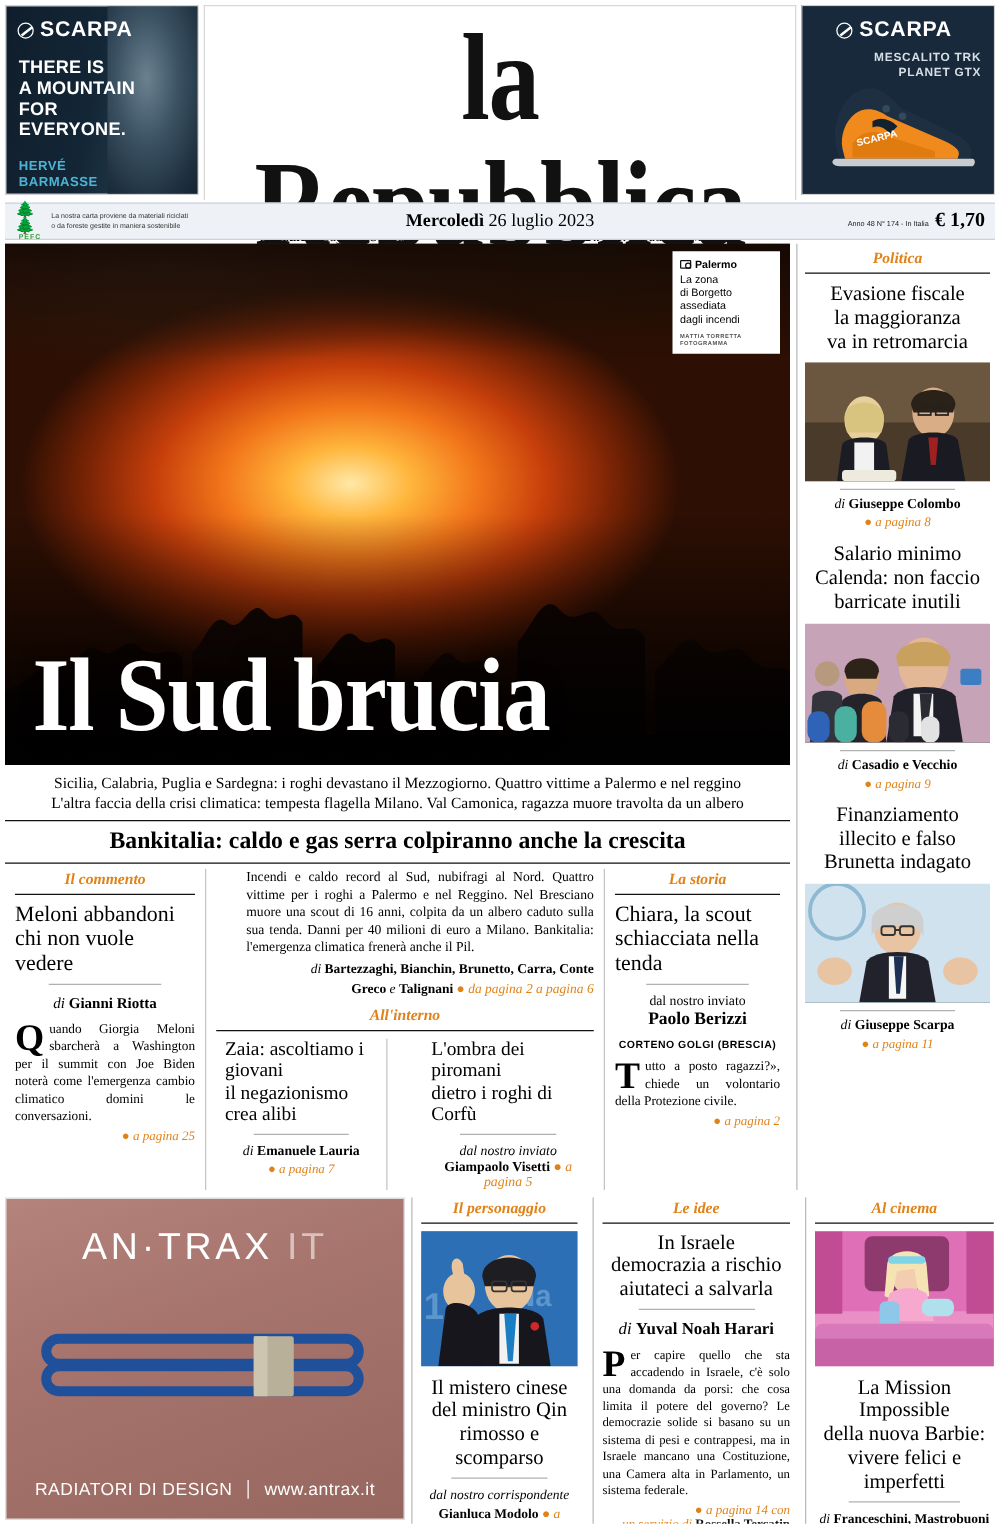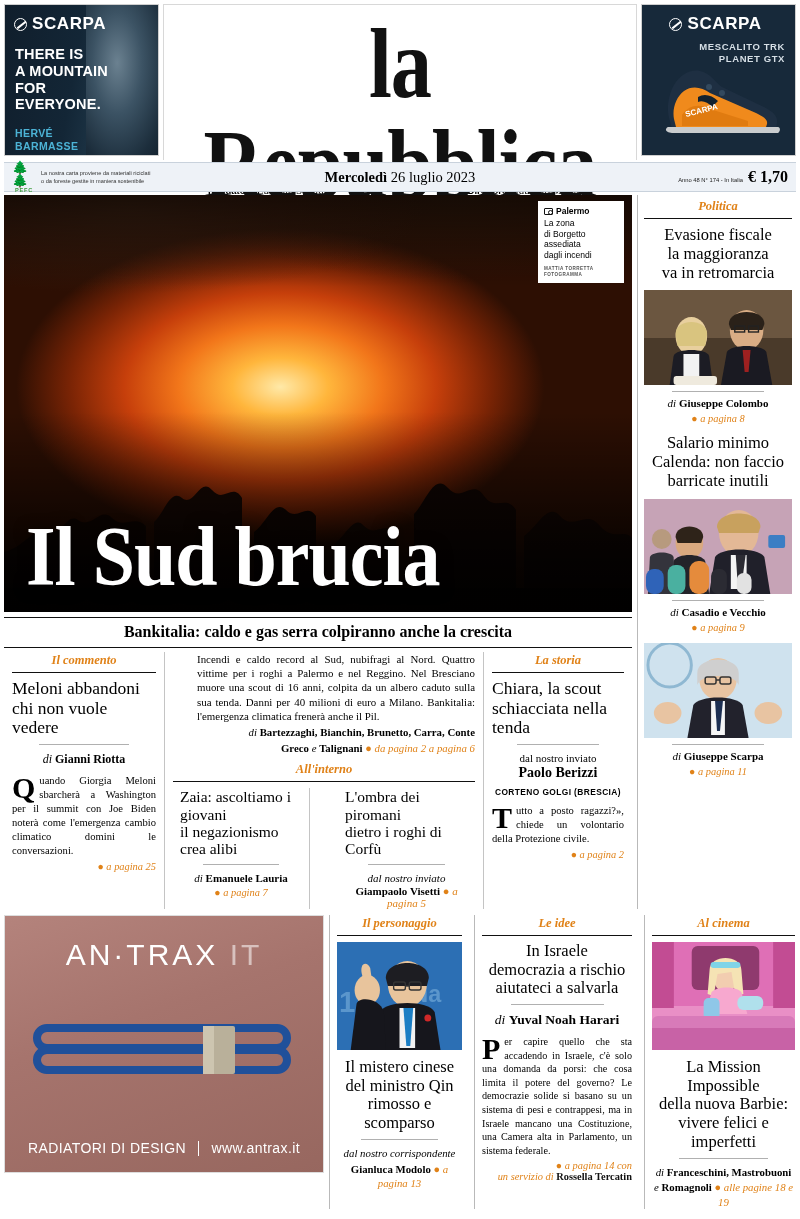--- a/index.html
+++ b/index.html
@@ -135,21 +135,21 @@
   }
   .pc-cam::after{content:"";position:absolute;left:2.7px;top:1.4px;width:3.2px;height:3.2px;border:1px solid #111;border-radius:50%;}
   .pc-body { font-family:"Liberation Sans", sans-serif; font-size:8.6px; line-height:1.24; margin-top:2px; }
   .pc-credit { font-family:"Liberation Sans", sans-serif; font-size:4.6px; font-weight:bold; letter-spacing:.45px; color:#555; margin-top:5px; line-height:1.4;}
 
   
   .summary { padding:6px 2px 0 2px; text-align:center; }
   .summary-line { font-size:12.4px; line-height:1.32; }
   .kicker-rule { border-top:1px solid #111; margin:5px 0 0 0; }
   .bankitalia {
-    font-weight:bold; font-size:16px; text-align:center; padding:5px 0 6px 0;
+    font-weight:bold; font-size:19px; text-align:center; padding:5px 0 6px 0;
     border-bottom:1.6px solid #111;
   }
 
   
   .trio { display:flex; padding-top:4px; }
   .trio-col { padding: 0 8px; }
   .trio-l { width:160px; }
   .trio-c { width:320px; border-left:1px solid #c4c4c4; border-right:1px solid #c4c4c4; }
   .trio-r { width:148px; }
   .sec-label {
@@ -321,20 +321,24 @@
           </div>
           <div class="pc-body" style="white-space:pre-line">La zona
 di Borgetto
 assediata
 dagli incendi</div>
           <div class="pc-credit" style="white-space:pre-line">MATTIA TORRETTA
 FOTOGRAMMA</div>
         </div>
       </div>
 
+      <div class="summary">
+        <div class="summary-line">Sicilia, Calabria, Puglia e Sardegna: i roghi devastano il Mezzogiorno. Quattro vittime a Palermo e nel reggino</div>
+        <div class="summary-line">L'altra faccia della crisi climatica: tempesta flagella Milano. Val Camonica, ragazza muore travolta da un albero</div>
+      </div>
       <div class="kicker-rule"></div>
       <div class="bankitalia">Bankitalia: caldo e gas serra colpiranno anche la crescita</div>
 
       <div class="trio">
 
         <div class="trio-col trio-l">
           <div class="sec-label">Il commento</div>
           <div class="hl" style="white-space:pre-line">Meloni abbandoni
 chi non vuole vedere</div>
           <div class="thin-rule"></div>
@@ -479,20 +483,23 @@
           <i>di</i>
           <b>Casadio e Vecchio</b>
         </div>
         <div class="side-pageref">
           <span>●</span>
           <span>a pagina 9</span>
         </div>
       </div>
 
       <div style="margin-top:10px">
+        <div class="side-hl" style="white-space:pre-line">Finanziamento
+illecito e falso
+Brunetta indagato</div>
         <div class="side-photo sp3">
           <svg viewBox="0 0 150 95" preserveAspectRatio="none" style="width:100%;height:100%">
             <rect width="150" height="95" fill="#cfe2ee"></rect>
             <circle cx="26" cy="22" r="22" fill="none" stroke="#8fb8d2" stroke-width="3"></circle>
             <ellipse cx="75" cy="36" rx="19" ry="21" fill="#e8c4a2"></ellipse>
             <path d="M54 30 C54 12 96 12 96 30 L96 42 C92 30 58 30 54 42 Z" fill="#cfcfcf"></path>
             <rect x="62" y="34" width="11" height="7" rx="2" fill="none" stroke="#333" stroke-width="1.5"></rect>
             <rect x="77" y="34" width="11" height="7" rx="2" fill="none" stroke="#333" stroke-width="1.5"></rect>
             <line x1="73" y1="37" x2="77" y2="37" stroke="#333" stroke-width="1.5"></line>
             <path d="M50 62 C56 52 94 52 100 62 L106 95 L44 95 Z" fill="#22222c"></path>

